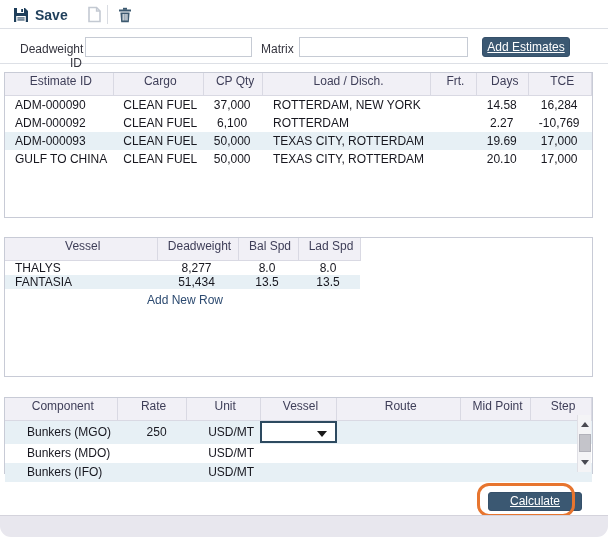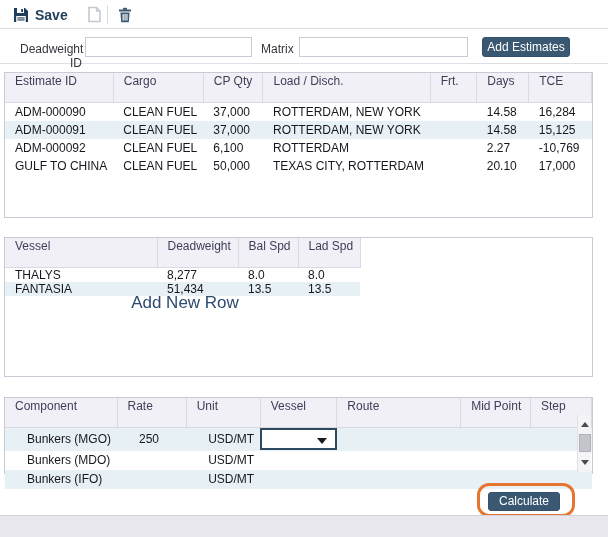--- a/index.html
+++ b/index.html
@@ -1,73 +1,73 @@
 <!DOCTYPE html>
 <html><head>
 <meta charset="utf-8">
 <style>
   * { margin:0; padding:0; box-sizing:border-box; }
   body { font-family:"Liberation Sans", sans-serif; background:#fff; }
-  .screen { position:relative; width:608px; height:537px; background:#fff; overflow:hidden; }
+  .screen { position:relative; width:608px; height:537px; background:#fff; overflow:hidden;border-radius:11px; }
 
   
   .toolbar { position:absolute; left:0; top:0; width:608px; height:29px; background:#fff; border-bottom:1px solid #dcdfe5; }
   .save-btn { position:absolute; left:13px; top:4px; height:21px; display:flex; align-items:center; gap:6px; cursor:pointer; }
   .save-label { font-size:14px; font-weight:bold; color:#1e3e5a; }
   .tool-icon-btn { position:absolute; top:4px; width:20px; height:21px; display:flex; align-items:center; justify-content:center; cursor:pointer; }
   .newdoc-btn { left:84px; }
   .trash-btn { left:115px; }
   .toolbar-sep { position:absolute; left:107px; top:5px; width:1px; height:19px; background:#d9dce2; }
 
   
   .filter-row { position:absolute; left:0; top:30px; width:608px; height:34px; border-bottom:1px solid #dde0e6; background:#fff; }
   .field-label { position:absolute; font-size:12px; color:#34343e; top:12px; }
   .lbl-valuation { left:20px; width:62px; text-align:right; }
   .lbl-matrix { left:261px; width:34px; text-align:left; }
   .text-input { position:absolute; top:7px; height:20px; border:1px solid #c6cbd4; background:#fff; font-size:12px; padding:0 4px; font-family:"Liberation Sans", sans-serif; }
   .inp-valuation { left:85px; width:167px; }
   .inp-matrix { left:299px; width:169px; }
-  .btn-primary { position:absolute; background:#3b5872; color:#fff; font-size:12px; border:1px solid #35506a; border-radius:3px; text-align:center; cursor:pointer; font-family:"Liberation Sans", sans-serif; }
+  .btn-primary { position:absolute; background:#3b5872; color:#fff; font-size:12px; border:1px solid #35506a; border-radius:3px; text-align:center; cursor:pointer; font-family:"Liberation Sans", sans-serif;text-decoration:underline; }
   .btn-add { left:482px; top:7px; width:88px; height:20px; line-height:18px; }
 
   
   .panel { position:absolute; left:4px; width:589px; background:#fff; border:1px solid #c8cbd6; }
   .panel-estimates { top:72px; height:146px; }
   .panel-vessels { top:237px; height:140px; }
   .panel-components { top:397px; height:77px; }
 
   table { border-collapse:collapse; table-layout:fixed; }
-  th { background:#f1f0f6; color:#3e3e58; font-weight:normal; font-size:12px; text-align:left; padding:1px 6px 14px 10px; border-right:1px solid #d9d9e3; border-bottom:1px solid #d9d9e3; overflow:hidden; white-space:nowrap; }
+  th { background:#f1f0f6; color:#3e3e58; font-weight:normal; font-size:12px; text-align:center; padding:1px 6px 7px 10px; border-right:1px solid #d9d9e3; border-bottom:1px solid #d9d9e3; overflow:hidden; white-space:nowrap; }
   td { font-size:12px; color:#17171f; padding:0 6px 0 10px; overflow:hidden; white-space:nowrap; }
-  .num { text-align:left; padding-right:12px; }
+  .num { text-align:center; padding-right:12px; }
   tr.stripe td { background:#e7f0f5; }
   .tbl-estimates th, .tbl-estimates td { height:18px; }
   .tbl-vessels th { height:17px; }
   .tbl-vessels td { height:14px; }
   .tbl-components th { height:16px; }
   .tbl-components td { height:19px;padding-left:22px; }
   .tbl-components tr.row-mgo td { height:23px; }
 
-  .add-new-row { position:absolute; left:0; top:55px; width:360px; text-align:center; font-size:17px; color:#2c4a70; cursor:pointer; }
+  .add-new-row { position:absolute; left:0; top:55px; width:360px; text-align:center; font-size:12px; color:#2c4a70; cursor:pointer; }
 
   
   .method-cell { padding:0 !important; }
   .dropdown { width:100%; height:22px; background:#fff; border:2px solid #2d4a60; position:relative; cursor:pointer; }
   .caret { position:absolute; right:8px; top:8px; width:0; height:0; border-left:5px solid transparent; border-right:5px solid transparent; border-top:6px solid #1a1a1a; }
 
   
   .scrollbar { position:absolute; right:1px; top:17px; bottom:1px; width:14px; background:#f4f4f6; border-left:1px solid #e0e0e6; }
   .sb-btn { position:absolute; left:1px; width:12px; height:13px; background:#f4f4f6; cursor:pointer; }
   .sb-up { top:3px; } .sb-down { bottom:3px; }
   .tri-up { position:absolute; left:2px; top:4px; width:0; height:0; border-left:4px solid transparent; border-right:4px solid transparent; border-bottom:5px solid #4a4a52; }
   .tri-down { position:absolute; left:2px; top:4px; width:0; height:0; border-left:4px solid transparent; border-right:4px solid transparent; border-top:5px solid #4a4a52; }
   .sb-thumb { position:absolute; left:1px; top:19px; width:12px; height:18px; background:#c4c4ca; border:1px solid #b2b2ba; cursor:pointer; }
 
   
-  .btn-calculate { left:488px; top:492px; width:72px; height:19px; line-height:17px; position:absolute; }
+  .btn-calculate { left:488px; top:492px; width:94px; height:19px; line-height:17px; position:absolute; }
   .annotation-ring { position:absolute; left:477px; top:483px; width:98px; height:34px; border:3px solid #e7752f; border-radius:12px; pointer-events:none; }
 
   
   .footer { position:absolute; left:0; top:515px; width:608px; height:22px; background:#e8e7ee; border-top:1px solid #d4d3dc; }
 
   svg { display:block; }
 </style>
 </head>
 <body>
 
@@ -141,37 +141,37 @@
       </tr>
       <tr>
         <td>ADM-000090</td>
         <td>CLEAN FUEL</td>
         <td class="num">37,000</td>
         <td>ROTTERDAM, NEW YORK</td>
         <td class="num"></td>
         <td class="num">14.58</td>
         <td class="num">16,284</td>
       </tr>
-      <tr class="stripe">
-        <td>ADM-000091</td>
-        <td>CLEAN FUEL</td>
-        <td class="num">37,000</td>
-        <td>ROTTERDAM, NEW YORK</td>
-        <td class="num"></td>
-        <td class="num">14.58</td>
-        <td class="num">15,125</td>
-      </tr>
       <tr>
         <td>ADM-000092</td>
         <td>CLEAN FUEL</td>
         <td class="num">6,100</td>
         <td>ROTTERDAM</td>
         <td class="num"></td>
         <td class="num">2.27</td>
         <td class="num">-10,769</td>
+      </tr>
+      <tr class="stripe">
+        <td>ADM-000093</td>
+        <td>CLEAN FUEL</td>
+        <td class="num">50,000</td>
+        <td>TEXAS CITY, ROTTERDAM</td>
+        <td class="num"></td>
+        <td class="num">19.69</td>
+        <td class="num">17,000</td>
       </tr>
       <tr>
         <td>GULF TO CHINA</td>
         <td>CLEAN FUEL</td>
         <td class="num">50,000</td>
         <td>TEXAS CITY, ROTTERDAM</td>
         <td class="num"></td>
         <td class="num">20.10</td>
         <td class="num">17,000</td>
       </tr>

